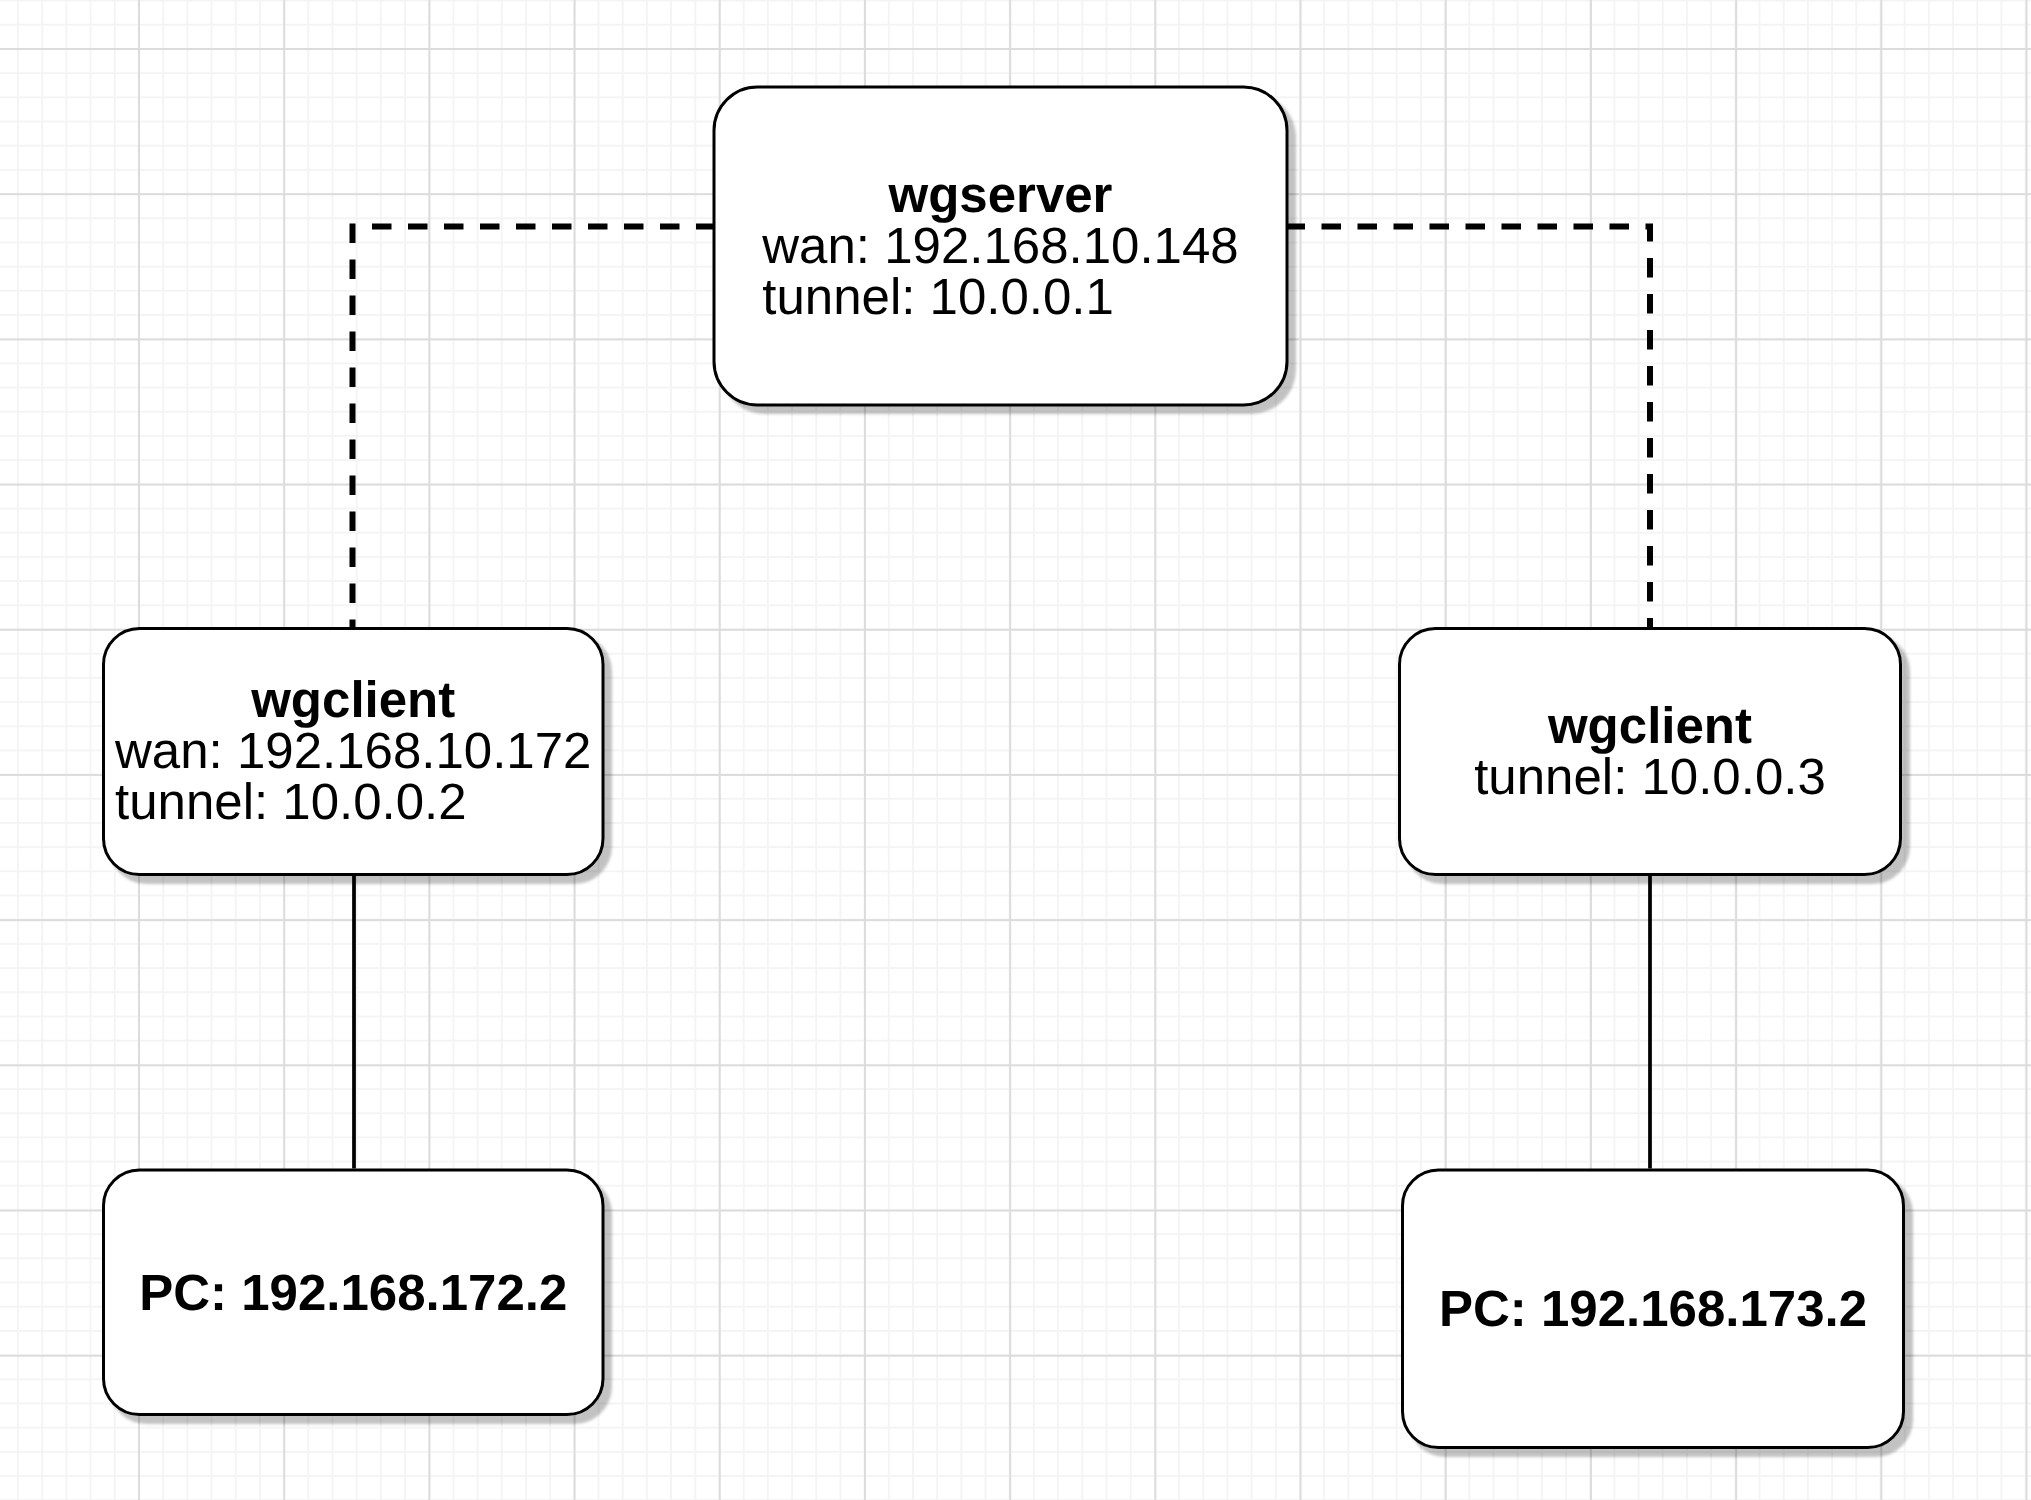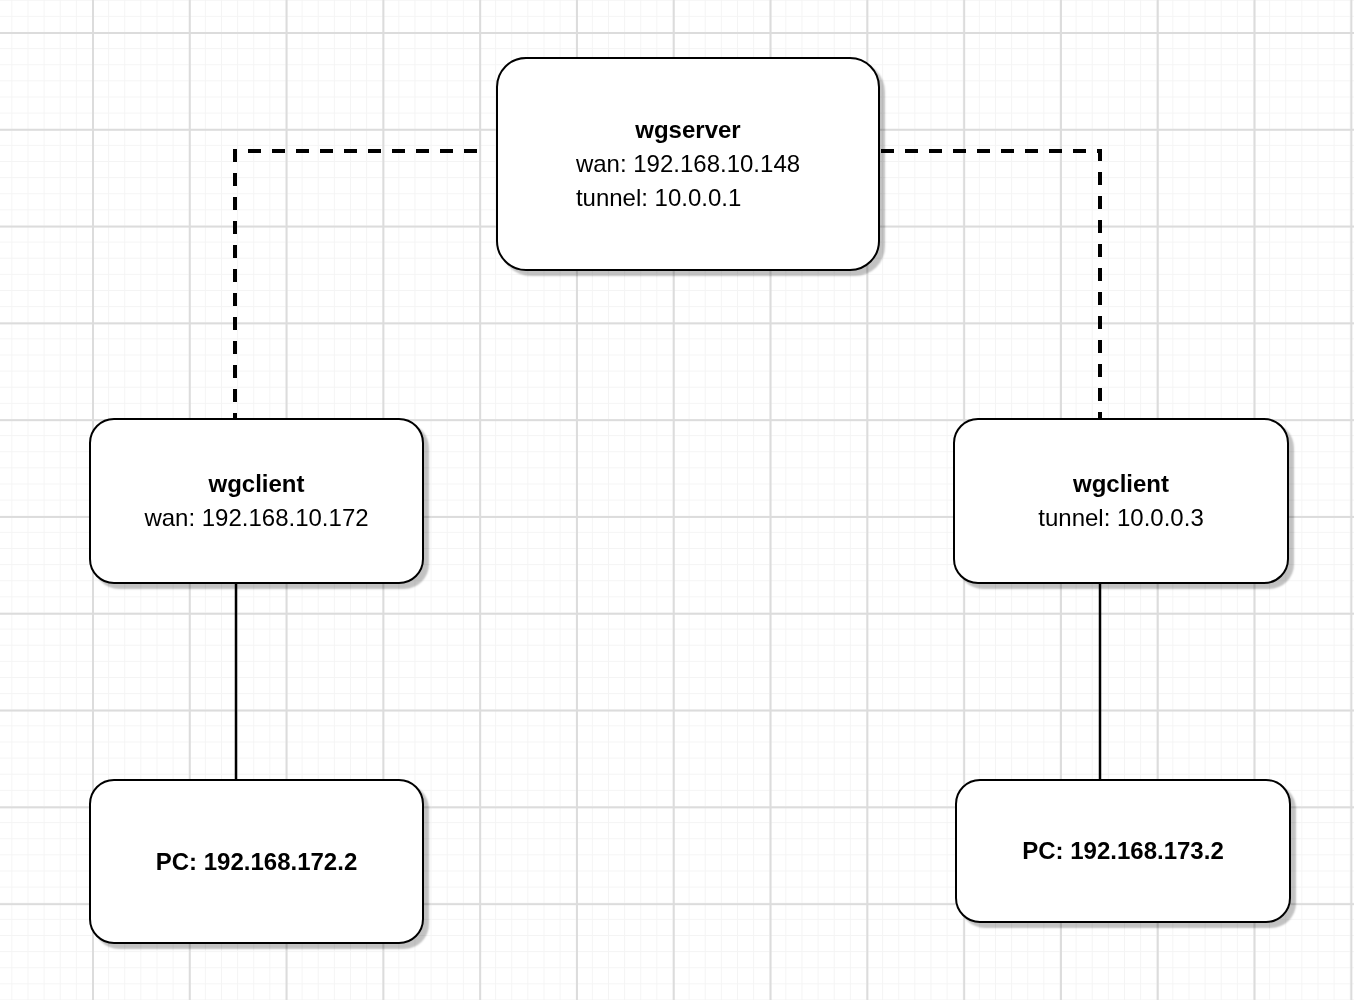--- a/index.html
+++ b/index.html
@@ -30,31 +30,30 @@
   .node {
     position: absolute;
     box-sizing: border-box;
     background: #ffffff;
     border: 2.5px solid #000000;
     box-shadow: 5px 5px 2px rgba(0, 0, 0, 0.24);
     display: flex;
     align-items: center;
     justify-content: center;
     color: #000000;
-    font-size: 24px;
+    font-size: 34px;
     line-height: 34px;
-    margin-left: 21px;
   }
   .node-inner { text-align: left; }
   .node-title { font-weight: 700; text-align: center; }
   .node-server   { left: 475px; top: 57px;  width: 384px; height: 214px; border-radius: 30px; }
   .node-client-l { left: 68px;  top: 418px; width: 335px; height: 166px; border-radius: 25px; }
   .node-client-r { left: 932px; top: 418px; width: 336px; height: 166px; border-radius: 25px; }
   .node-pc-l     { left: 68px;  top: 779px; width: 335px; height: 165px; border-radius: 25px; }
-  .node-pc-r     { left: 934px; top: 779px; width: 336px; height: 144px; border-radius: 25px; }
+  .node-pc-r     { left: 934px; top: 779px; width: 336px; height: 187px; border-radius: 25px; }
   .pc-label { font-weight: 700; text-align: center; }
 </style>
 </head>
 <body>
 
 <div class="canvas">
 
   <svg class="edges" viewBox="0 0 1354 1000" aria-hidden="true">
     <path d="M 477 151 L 235 151 L 235 418" fill="none" stroke="#000000" stroke-width="4" stroke-dasharray="13 11"></path>
     <path d="M 857 151 L 1100 151 L 1100 418" fill="none" stroke="#000000" stroke-width="4" stroke-dasharray="13 11"></path>
@@ -67,20 +66,21 @@
       <div class="node-title">wgserver</div>
       <div class="node-line">wan: 192.168.10.148</div>
       <div class="node-line">tunnel: 10.0.0.1</div>
     </div>
   </div>
 
   <div class="node node-client-l">
     <div class="node-inner">
       <div class="node-title">wgclient</div>
       <div class="node-line">wan: 192.168.10.172</div>
+      <div class="node-line">tunnel: 10.0.0.2</div>
     </div>
   </div>
 
   <div class="node node-client-r">
     <div class="node-inner">
       <div class="node-title">wgclient</div>
       <div class="node-line">tunnel: 10.0.0.3</div>
     </div>
   </div>
 

